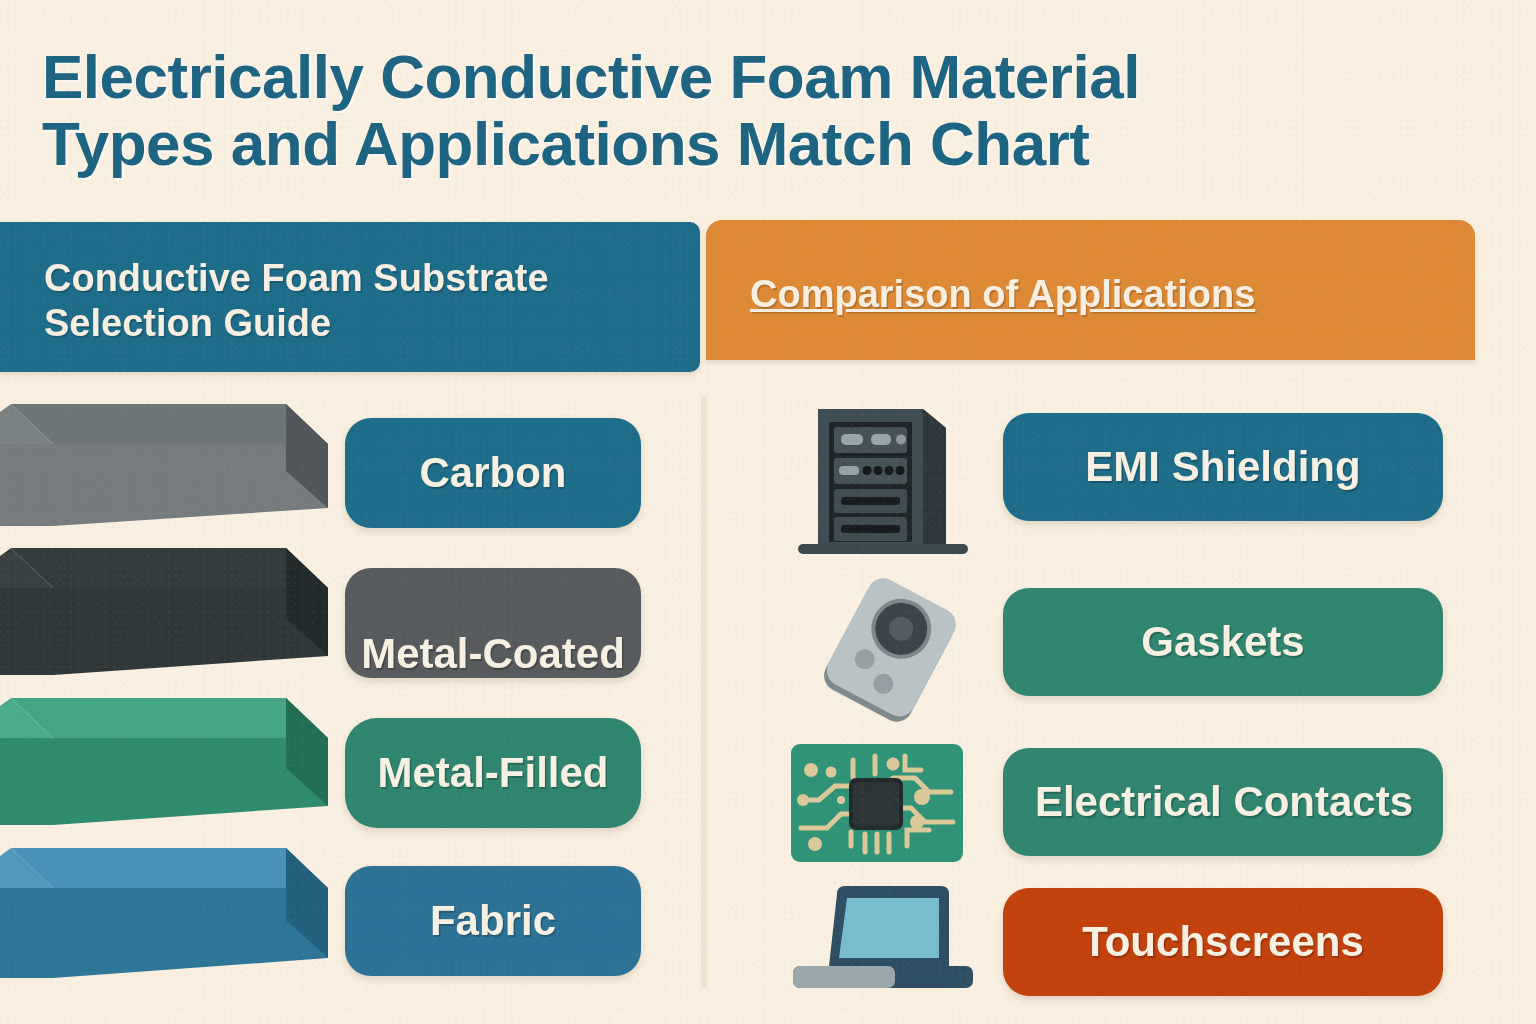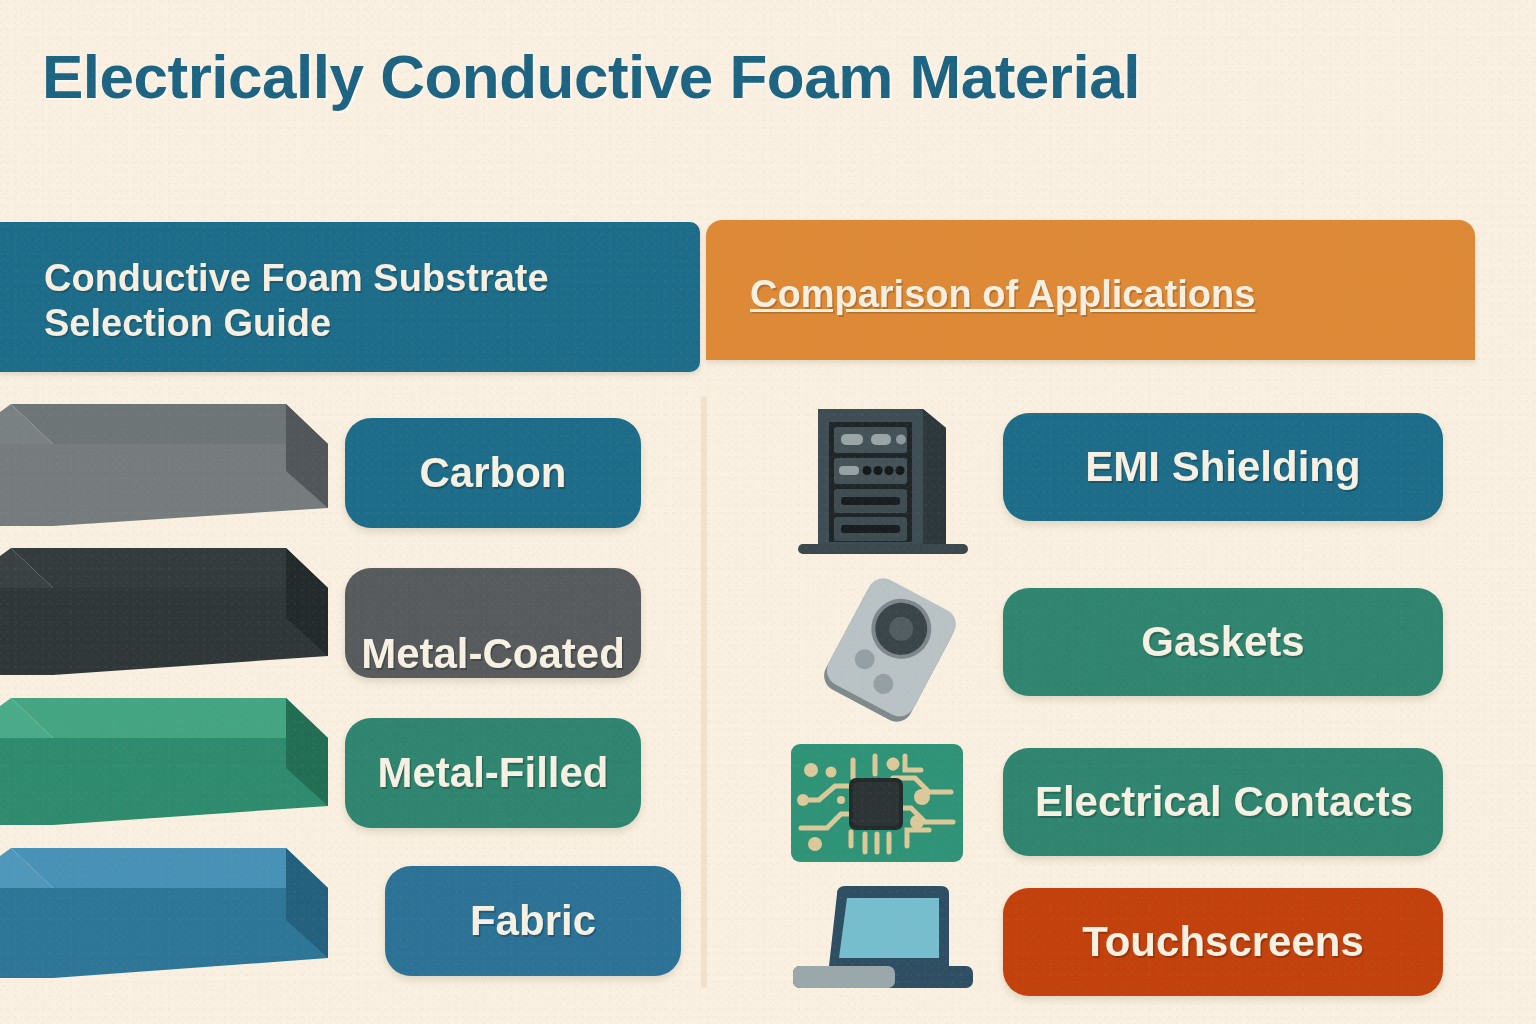--- a/index.html
+++ b/index.html
@@ -118,20 +118,21 @@
   .appicon { position: absolute; }
   .appicon svg { display: block; }
 </style>
 </head>
 <body>
 
 <div id="canvas">
 
   <div id="title">
     <span class="l1">Electrically Conductive Foam Material</span>
+    <span class="l2">Types and Applications Match Chart</span>
   </div>
 
   <div class="hdr" id="hdr-left">
     <div>
       <span>Conductive Foam Substrate</span>
       <span>Selection Guide</span>
     </div>
   </div>
 
   <div class="hdr" id="hdr-right">
@@ -181,24 +182,24 @@
       <polygon points="55,8 97,48 0,48" fill="#4f97bb"></polygon>
     </svg>
   </div>
 
   <div class="pill pill-left" style="top:418px; background:#1d6d8a;">
     <span>Carbon</span>
   </div>
   <div class="pill pill-left" style="top:568px; background:#575b5d;align-items:flex-end;">
     <span>Metal-Coated</span>
   </div>
-  <div class="pill pill-left" style="top:718px; background:#2f8570;">
+  <div class="pill pill-left" style="top:718px; background:#2f8570;border-radius:32px;">
     <span>Metal-Filled</span>
   </div>
-  <div class="pill pill-left" style="top:866px; background:#2c7296;margin-left:40px;">
+  <div class="pill pill-left" style="top:866px; background:#2c7296;">
     <span>Fabric</span>
   </div>
 
   <div class="appicon" style="left:788px; top:396px;">
     <svg width="190" height="170" viewBox="0 0 190 170" xmlns="http://www.w3.org/2000/svg">
       <polygon points="30,13 135,13 158,32 158,150 30,150" fill="#3c4a50"></polygon>
       <polygon points="135,13 158,32 158,150 135,150" fill="#2d383d"></polygon>
       <rect x="30" y="13" width="105" height="137" rx="6" fill="#3f4d54"></rect>
       <rect x="41" y="26" width="83" height="120" fill="#1f262a"></rect>
       <rect x="46" y="31" width="73" height="26" rx="3" fill="#455257"></rect>

